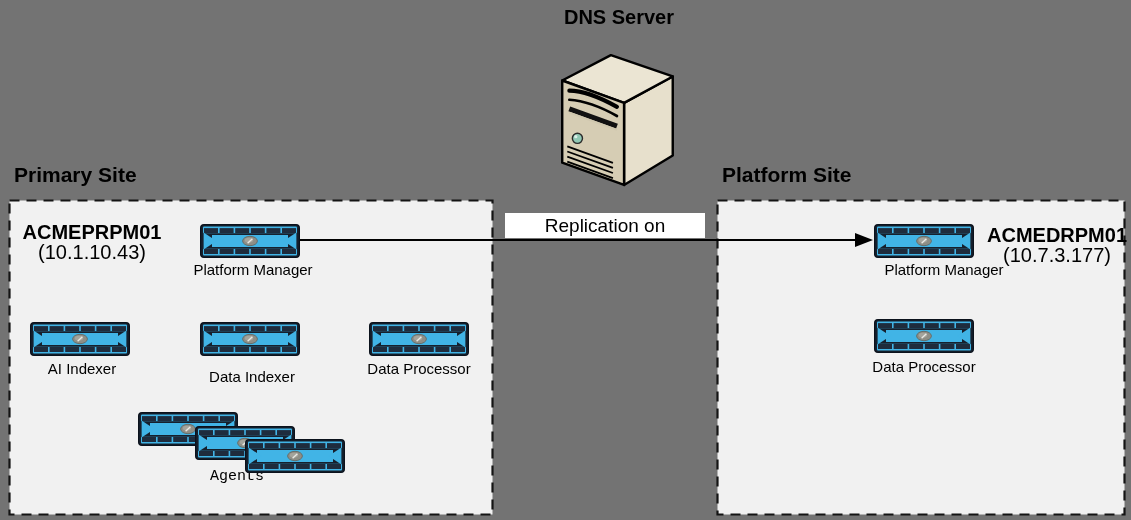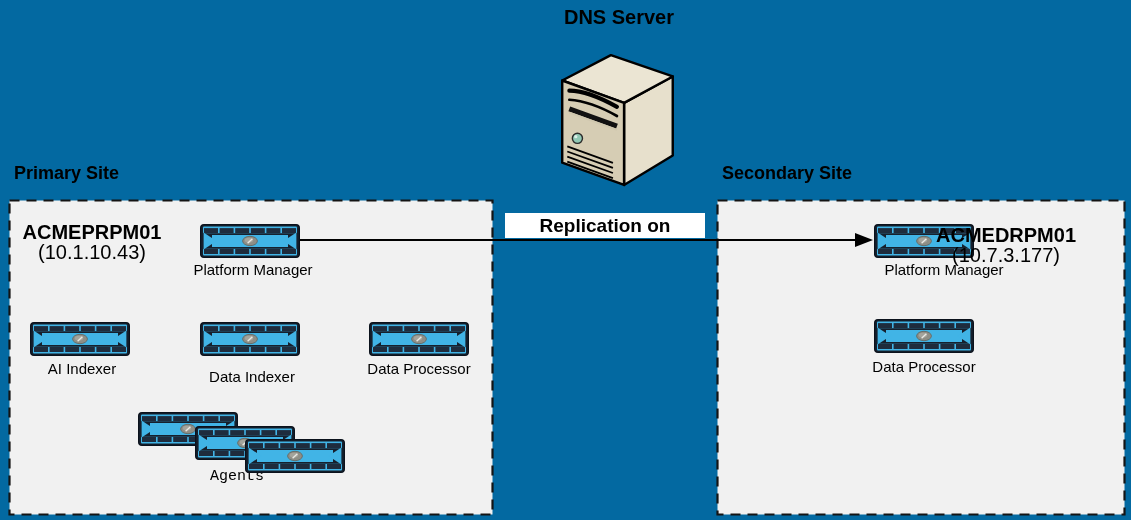--- a/index.html
+++ b/index.html
@@ -1,22 +1,22 @@
 <!DOCTYPE html>
 <html><head>
 <meta charset="utf-8">
 <style>
   html,body{margin:0;padding:0;background:#fff;}
   .canvas{
-    position:relative; width:1131px; height:520px; background:#0369a1;
+    position:relative; width:1131px; height:520px; background:#737373;
     font-family:"Liberation Sans", sans-serif; color:#000; overflow:hidden;
   }
   .abs{position:absolute;}
   .dns-label{position:absolute; font-size:20px; font-weight:bold; text-align:center;}
-  .site-title{position:absolute; font-size:18px; font-weight:bold; white-space:nowrap;text-align:right;}
+  .site-title{position:absolute; font-size:21px; font-weight:bold; white-space:nowrap;text-align:right;}
   .node-label{position:absolute; font-size:15px; text-align:center; white-space:nowrap;}
   .host{position:absolute; text-align:center; font-size:20px; line-height:20px; white-space:nowrap;}
   .host .hn{font-weight:bold;}
   .appl{position:absolute; width:100px; height:34px;}
   .arrow-line{position:absolute; height:2px; background:#000;}
   .arrow-head{position:absolute; width:0; height:0;
     border-left:18px solid #000; border-top:7px solid transparent; border-bottom:7px solid transparent;}
   .repl-label{position:absolute; font-size:19px; line-height:23px; text-align:center;
     background:#ffffff; padding:1px 0; white-space:nowrap; z-index:3;}
   svg{display:block;}
@@ -74,32 +74,32 @@
     <circle cx="23.4" cy="91.4" r="1.6" fill="#dcf0e8"></circle>
     <g stroke="#000" stroke-width="1.8" fill="none">
       <path d="M15,101 L60,117.2"></path>
       <path d="M15,106 L60,122.2"></path>
       <path d="M15,111 L60,127.2"></path>
       <path d="M15,116 L60,132.2"></path>
     </g>
   </svg>
 
   <div class="site-title" style="left:14px; top:163px;">Primary Site</div>
-  <div class="site-title" style="left:722px; top:163px;">Secondary Site</div>
+  <div class="site-title" style="left:722px; top:163px;">Platform Site</div>
 
   <svg class="abs" style="left:8px; top:199px; z-index:0;" width="486" height="317">
     <rect x="1.5" y="1.5" width="483" height="314" fill="#f1f1f1" stroke="#141414" stroke-width="2.2" stroke-dasharray="10 7"></rect>
   </svg>
   <svg class="abs" style="left:716px; top:199px; z-index:0;" width="410" height="317">
     <rect x="1.5" y="1.5" width="407" height="314" fill="#f1f1f1" stroke="#141414" stroke-width="2.2" stroke-dasharray="10 7"></rect>
   </svg>
 
   <div class="arrow-line" style="left:300px; top:239px; width:556px; z-index:1;"></div>
   <div class="arrow-head" style="left:855px; top:233px; z-index:1;"></div>
-  <div class="repl-label" style="left:505px; top:213px; width:200px;font-weight:bold;">
+  <div class="repl-label" style="left:505px; top:213px; width:200px;">
     <div>Replication on</div>
   </div>
 
   <div class="host" style="left:22px; top:222px; width:140px; z-index:2;">
     <div class="hn">ACMEPRPM01</div>
     <div>(10.1.10.43)</div>
   </div>
 
   <svg class="appl" style="left:200px; top:224px; z-index:2;" viewBox="0 0 100 34">
       <use href="#appliance" xlink:href="#appliance"></use>
@@ -130,21 +130,21 @@
   <svg class="appl" style="left:245px; top:439px; z-index:4;" viewBox="0 0 100 34">
       <use href="#appliance" xlink:href="#appliance"></use>
     </svg>
   <div class="node-label" style="left:162px; top:468px; width:150px; z-index:2;font-family:Liberation Mono, monospace;">Agents</div>
 
   <svg class="appl" style="left:874px; top:224px; z-index:2;" viewBox="0 0 100 34">
       <use href="#appliance" xlink:href="#appliance"></use>
     </svg>
   <div class="node-label" style="left:859px; top:261px; width:170px; z-index:2;">Platform Manager</div>
 
-  <div class="host" style="left:936px; top:225px; width:140px; z-index:2;">
+  <div class="host" style="left:987px; top:225px; width:140px; z-index:2;">
     <div class="hn">ACMEDRPM01</div>
     <div>(10.7.3.177)</div>
   </div>
 
   <svg class="appl" style="left:874px; top:319px; z-index:2;" viewBox="0 0 100 34">
       <use href="#appliance" xlink:href="#appliance"></use>
     </svg>
   <div class="node-label" style="left:849px; top:358px; width:150px; z-index:2;">Data Processor</div>
 
 </div>

